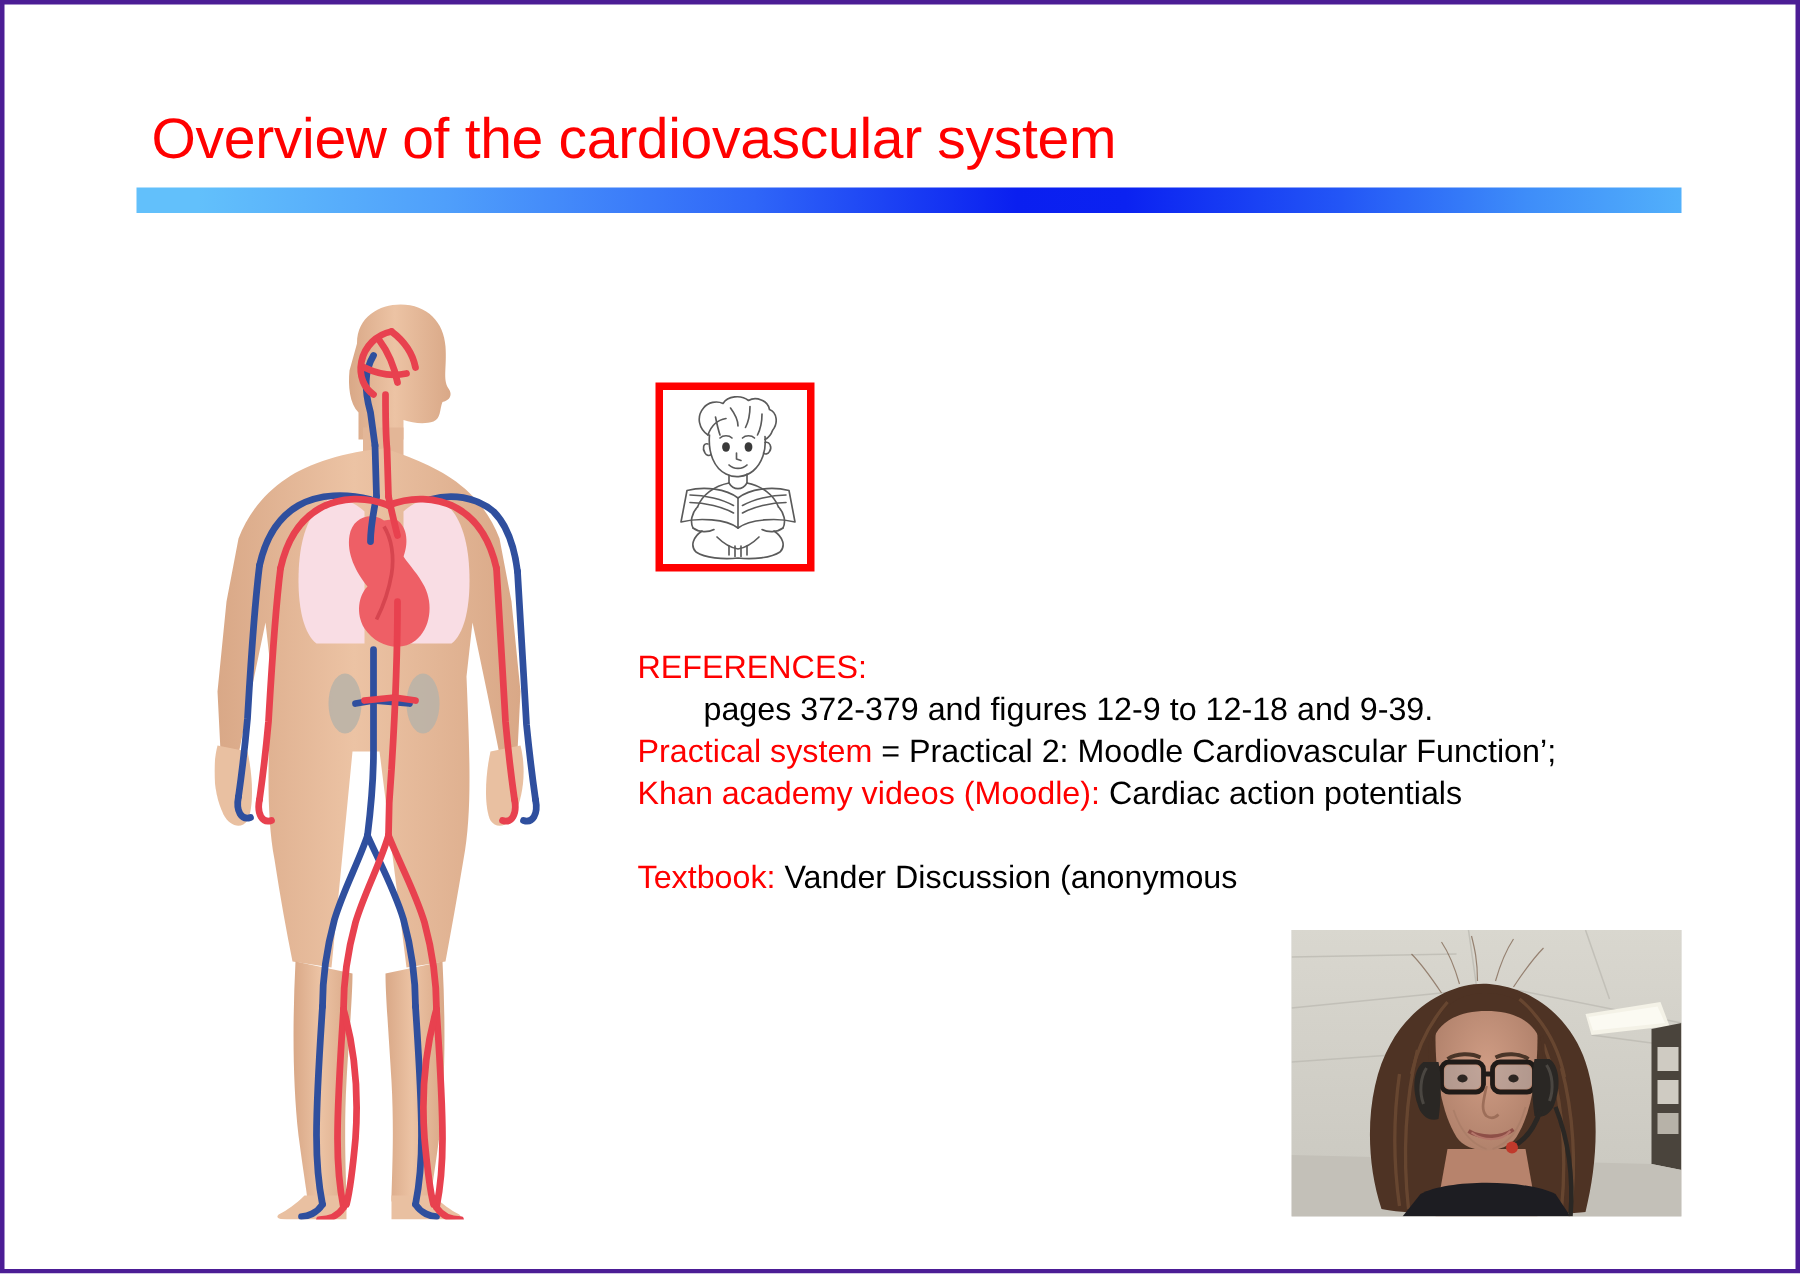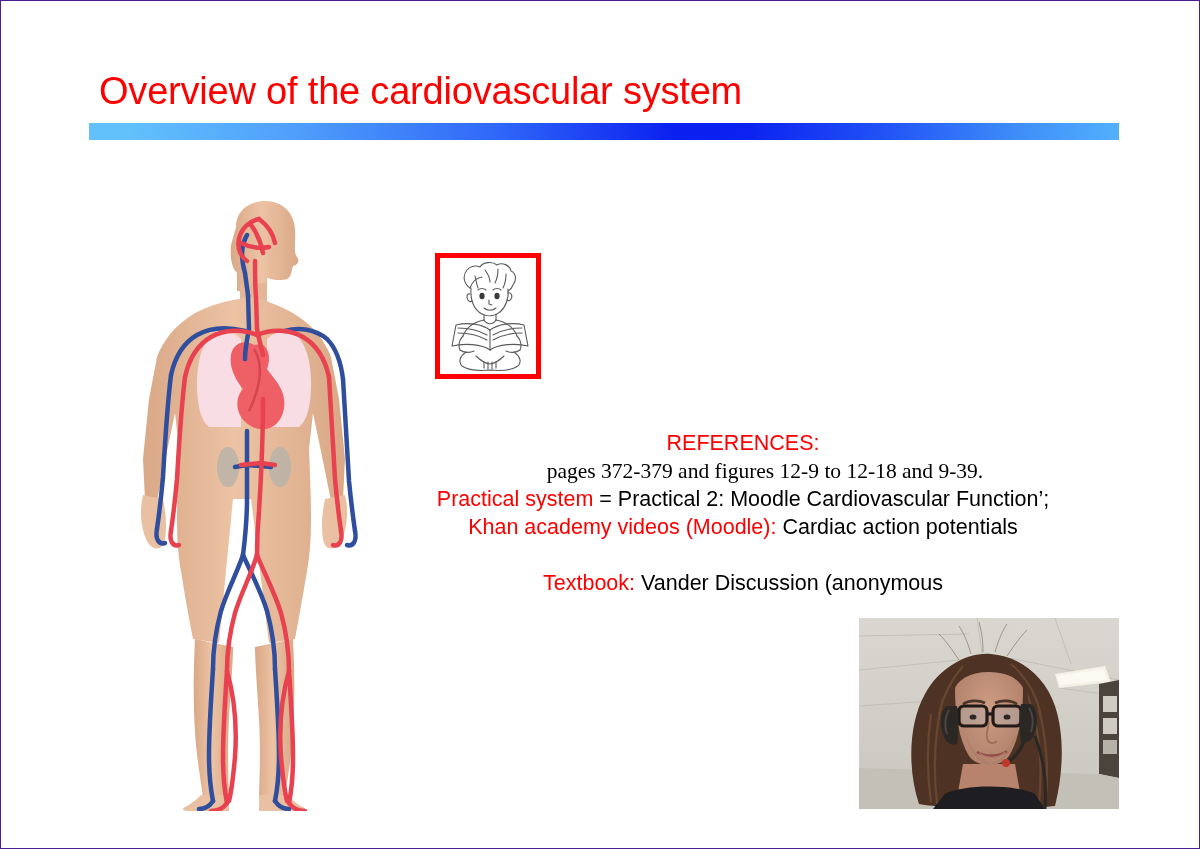--- a/index.html
+++ b/index.html
@@ -11,21 +11,21 @@
   body {
     font-family: "Liberation Sans", sans-serif;
   }
   #slide {
     position: relative;
     width: 1200px;
     height: 849px;
     background: #ffffff;
     overflow: hidden;
     box-sizing: border-box;
-    border: 1px solid #4c1d95;
+    border: 3px solid #4c1d95;
   }
 
   
   #title {
     position: absolute;
     left: 98px;
     top: 67px;
     width: 900px;
     font-size: 38px;
     line-height: 46px;
@@ -79,23 +79,23 @@
   
   #refs {
     position: absolute;
     left: 422px;
     top: 428px;
     width: 640px;
     font-size: 21.5px;
     line-height: 28px;
     color: #000000;
   }
-  #refs .ln { white-space: nowrap; text-align: center; }
+  #refs .ln { white-space: nowrap; }
   #refs .red { color: #ff0000; }
-  #refs .indent { padding-left: 44px; font-family: Liberation Serif, serif; }
+  #refs .indent { padding-left: 44px; }
   #refs sup { font-size: 0.62em; vertical-align: super; line-height: 0; }
   #refs .gap { height: 28px; }
 
   
   #webcam {
     position: absolute;
     left: 858px;
     top: 617px;
     width: 260px;
     height: 191px;

